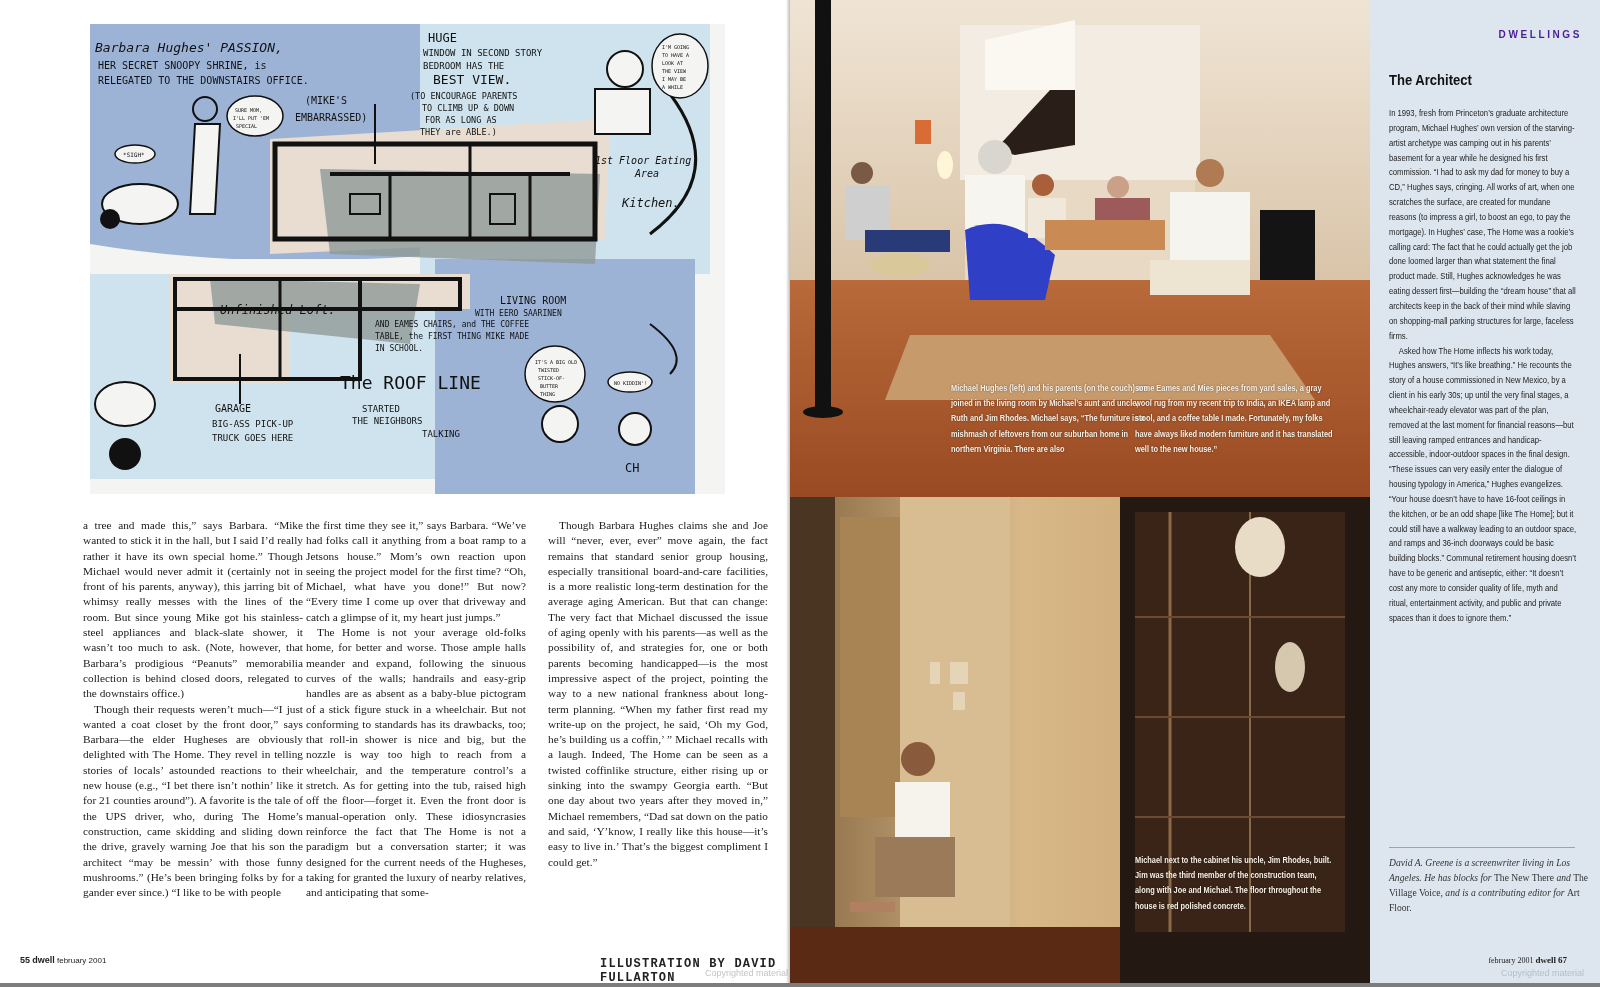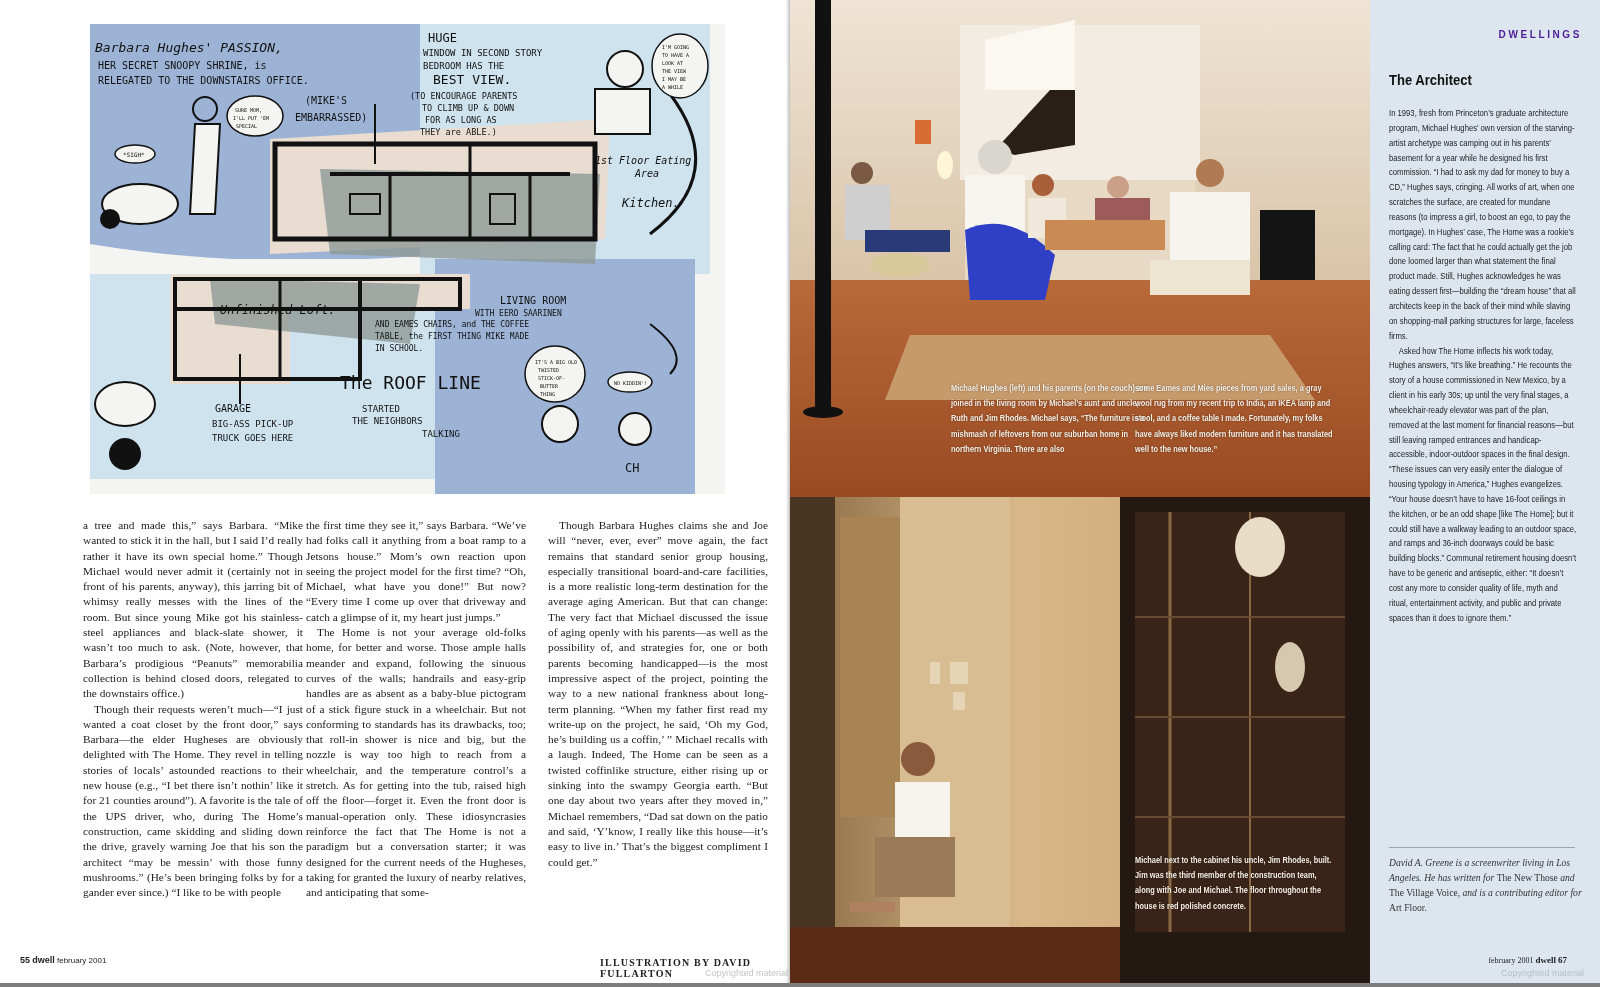--- a/index.html
+++ b/index.html
@@ -17,21 +17,21 @@
   .col { position: absolute; top: 518px; width: 220px; font-family: "Liberation Serif", serif; font-size: 11.3px; line-height: 15.3px; color: #1a1a1a; text-align: justify; hyphens: auto; }
   .col p { margin: 0; }
   .col p.indent { text-indent: 11px; }
   .col-1 { left: 62px; margin-left: 21px; }
   .col-2 { left: 306px; }
   .col-3 { left: 548px; }
 
   .folio-left { position: absolute; left: 20px; top: 955px; font-family: "Liberation Sans", sans-serif; font-size: 8px; color: #222; }
   .folio-left .num { font-weight: bold; font-size: 9px; }
   .folio-left .mag { font-weight: bold; font-size: 9px; }
-  .credit { position: absolute; left: 600px; top: 957px; font-family: Liberation Serif, serif; font-size: 10px; letter-spacing: 1.2px; font-weight: bold; color: #222; }
+  .credit { position: absolute; left: 600px; top: 957px; font-family: Liberation Mono, monospace; font-size: 12px; letter-spacing: 1.2px; font-weight: bold; color: #222; }
   .watermark { position: absolute; font-family: "Liberation Sans", sans-serif; font-size: 9px; color: #c4c4c4; }
   .wm-left { left: 705px; top: 968px; }
 
   
   .page-right { position: absolute; left: 790px; top: 0; width: 810px; height: 983px; background: #1b1b1b; }
   .photo-top { position: absolute; left: 0; top: 0; width: 580px; height: 497px; overflow: hidden; background: #d9c7b2; }
   .photo-bottom { position: absolute; left: 0; top: 497px; width: 580px; height: 486px; overflow: hidden; background: #b48a5c; }
   .photo-top svg, .photo-bottom svg { display: block; width: 100%; height: 100%; }
 
   .caption { position: absolute; font-family: "Liberation Sans", sans-serif; font-weight: bold; font-size: 8.6px; line-height: 15.2px; color: #f6efe4; transform: scaleX(0.86); transform-origin: left top; text-shadow: 0 0 2px rgba(0,0,0,0.5); }
@@ -264,21 +264,21 @@
 
     <div class="sidebar">
       <div class="section-label">DWELLINGS</div>
       <div class="sidebar-title">The Architect</div>
       <div class="sidebar-body">
         <p>In 1993, fresh from Princeton’s graduate architecture program, Michael Hughes’ own version of the starving-artist archetype was camping out in his parents’ basement for a year while he designed his first commission. “I had to ask my dad for money to buy a CD,” Hughes says, cringing. All works of art, when one scratches the surface, are created for mundane reasons (to impress a girl, to boost an ego, to pay the mortgage). In Hughes’ case, The Home was a rookie’s calling card: The fact that he could actually get the job done loomed larger than what statement the final product made. Still, Hughes acknowledges he was eating dessert first—building the “dream house” that all architects keep in the back of their mind while slaving on shopping-mall parking structures for large, faceless firms.</p>
         <p class="indent">Asked how The Home inflects his work today, Hughes answers, “It’s like breathing.” He recounts the story of a house commissioned in New Mexico, by a client in his early 30s; up until the very final stages, a wheelchair-ready elevator was part of the plan, removed at the last moment for financial reasons—but still leaving ramped entrances and handicap-accessible, indoor-outdoor spaces in the final design. “These issues can very easily enter the dialogue of housing typology in America,” Hughes evangelizes. “Your house doesn’t have to have 16-foot ceilings in the kitchen, or be an odd shape [like The Home]; but it could still have a walkway leading to an outdoor space, and ramps and 36-inch doorways could be basic building blocks.” Communal retirement housing doesn’t have to be generic and antiseptic, either: “It doesn’t cost any more to consider quality of life, myth and ritual, entertainment activity, and public and private spaces than it does to ignore them.”</p>
       </div>
       <div class="rule"></div>
       <div class="bio">
-        <i>David A. Greene is a screenwriter living in Los Angeles. He has written for </i><span class="pub">The New Those</span><i> and </i><span class="pub">The Village Voice</span><i>, and is a contributing editor for </i><span class="pub">Art Floor</span><span>.</span>
+        <i>David A. Greene is a screenwriter living in Los Angeles. He has blocks for </i><span class="pub">The New There</span><i> and </i><span class="pub">The Village Voice</span><i>, and is a contributing editor for </i><span class="pub">Art Floor</span><span>.</span>
       </div>
       <div class="folio-right">
         <span>february 2001</span>
         <span class="mag">dwell</span>
         <span class="num">67</span>
       </div>
       <div class="wm-right">Copyrighted material</div>
     </div>
   </div>
 

